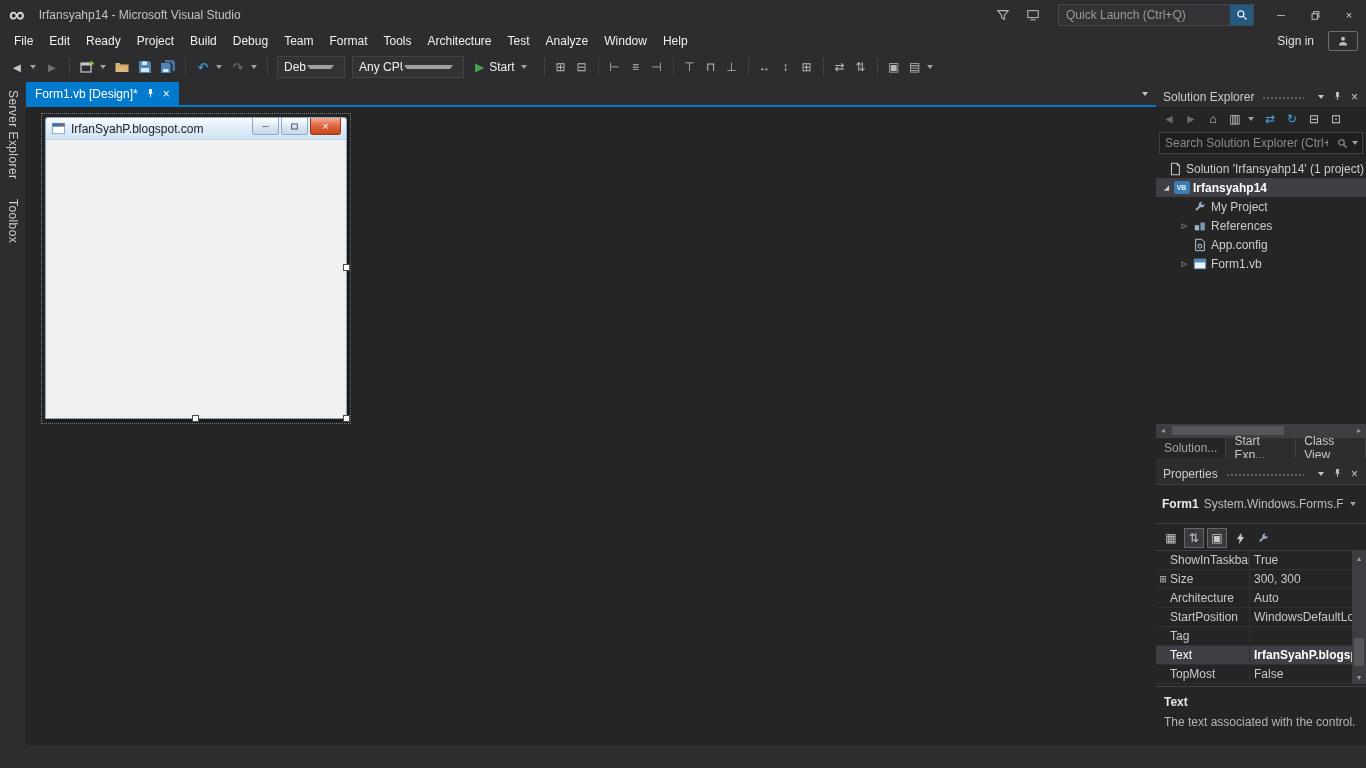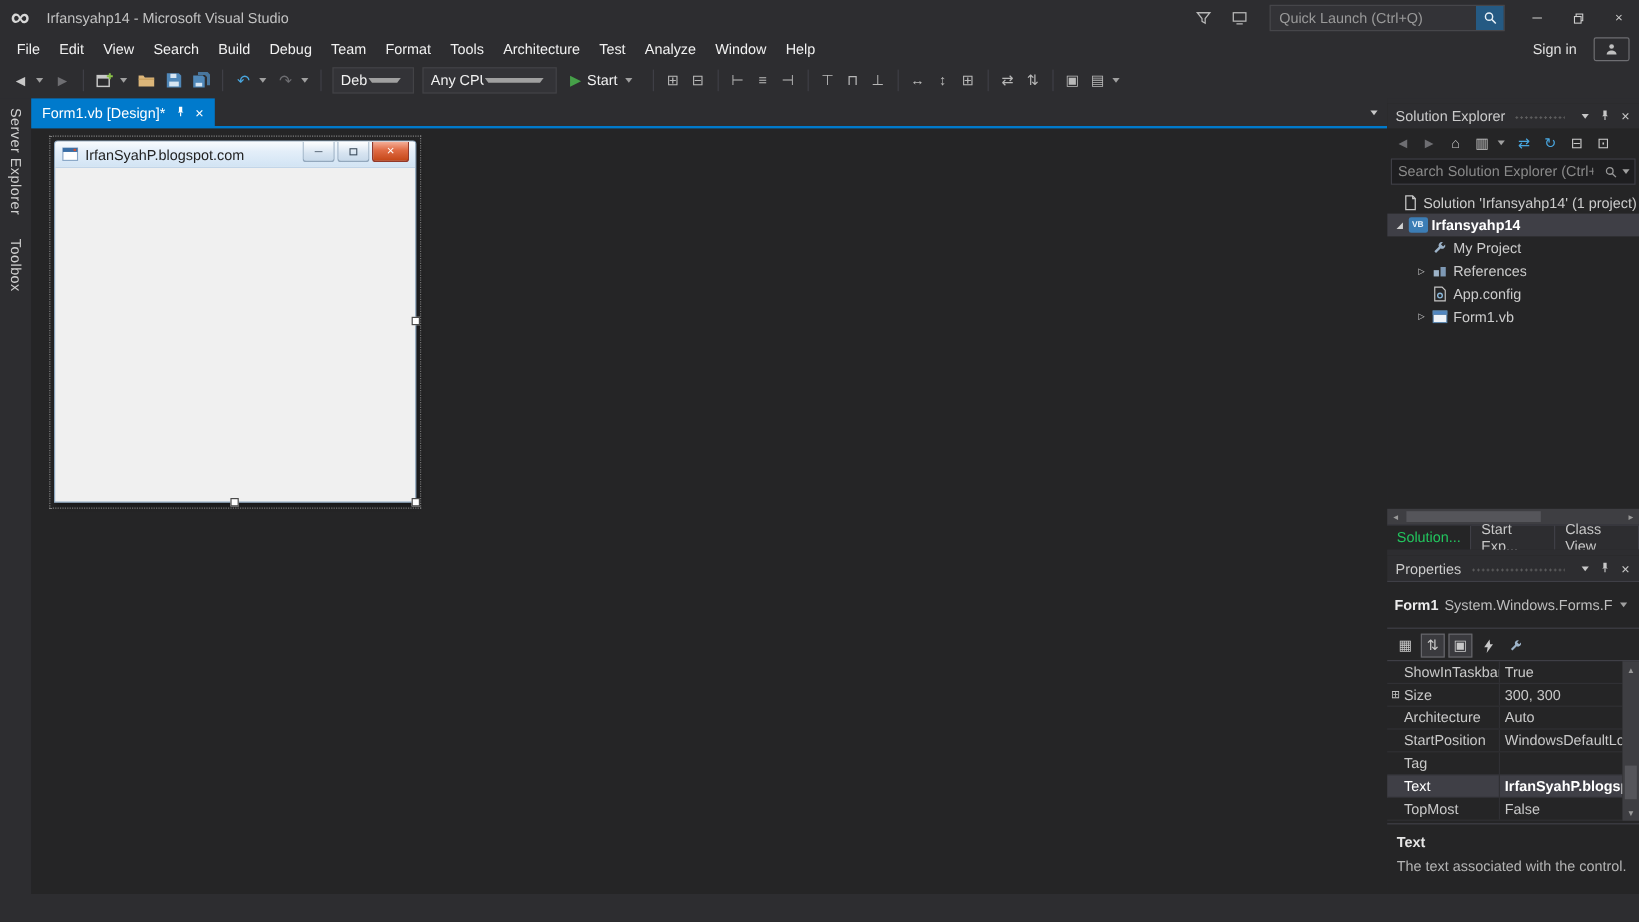--- a/index.html
+++ b/index.html
@@ -101,21 +101,21 @@
 .ticon{width:17px;height:16px;display:flex;align-items:center;justify-content:center;flex:none;margin-right:3px}
 .ticon svg{width:14px;height:14px}
 .vbbadge{width:16px;height:13px;background:#3c7db5;color:#eaf3fb;font-size:7px;font-weight:bold;display:flex;align-items:center;justify-content:center;border-radius:2px}
 .tlabel{overflow:hidden}
 .sehscroll{height:13px;background:#3e3e42;display:flex;align-items:center;flex:none}
 .harr{width:14px;height:13px;display:flex;align-items:center;justify-content:center;color:#999;font-size:8px}
 .htrack{flex:1;height:13px;position:relative}
 .hthumb{position:absolute;left:2px;top:2px;height:9px;width:112px;background:#55555a}
 .wtabs{height:21px;display:flex;background:#2d2d30;border-top:1px solid #3f3f46;flex:none}
 .wtab{padding:0 8px;display:flex;align-items:center;color:#c8c8c8;border-right:1px solid #3f3f46}
-.wtab.active{background:#252526;color:#22c55e}
+.wtab.active{background:#252526;color:#a3a3a3}
 .vsplit{flex:0 0 5px;background:#2d2d30}
 
 
 .propspanel{flex:1;display:flex;flex-direction:column;background:#252526;min-height:0}
 .objrow{height:40px;border-top:1px solid #3f3f46;border-bottom:1px solid #3f3f46;display:flex;align-items:center;padding:0 6px;gap:5px;white-space:nowrap;overflow:hidden;flex:none;margin-bottom:2px}
 .objname{font-weight:bold;color:#ececec;flex:none}
 .objtype{color:#bdbdbd;overflow:hidden;flex:1}
 .ptb{height:24px;display:flex;align-items:center;gap:3px;padding:0 5px;flex:none}
 .ptb .tbi{min-width:20px;height:20px;font-size:12px}
 .ptb .tbi svg{width:13px;height:13px}
@@ -250,22 +250,22 @@
             <use href="#sy-restore"></use>
           </svg>
         </span>
       <span class="winbtn">×</span>
     </div>
   </div>
 
   <div class="menubar">
     <span class="mi">File</span>
     <span class="mi">Edit</span>
-    <span class="mi">View</span>
-    <span class="mi">Search</span>
+    <span class="mi">Ready</span>
+    <span class="mi">Project</span>
     <span class="mi">Build</span>
     <span class="mi">Debug</span>
     <span class="mi">Team</span>
     <span class="mi">Format</span>
     <span class="mi">Tools</span>
     <span class="mi">Architecture</span>
     <span class="mi">Test</span>
     <span class="mi">Analyze</span>
     <span class="mi">Window</span>
     <span class="mi">Help</span>

